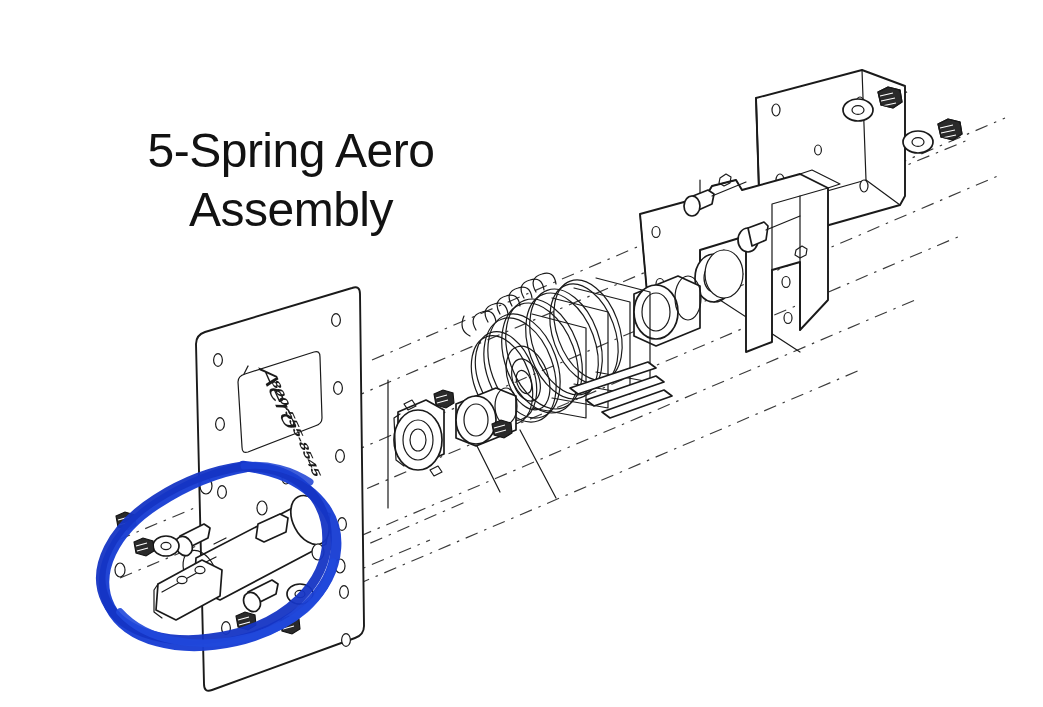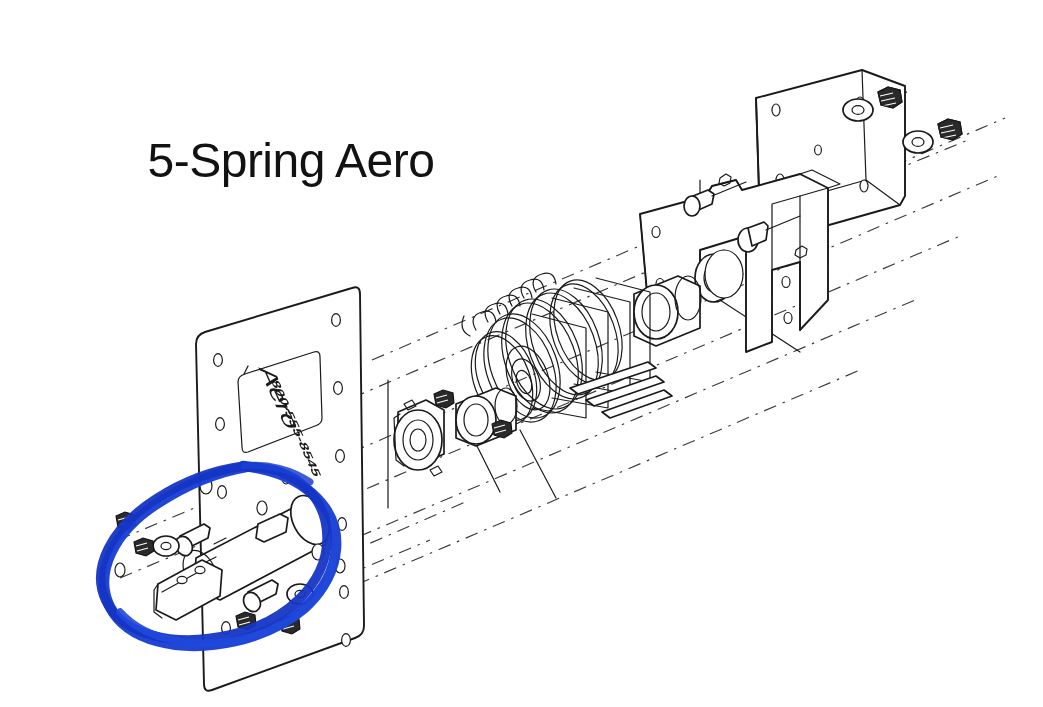--- a/index.html
+++ b/index.html
@@ -18,21 +18,21 @@
   #drawing-svg {
     position: absolute;
     left: 0;
     top: 0;
     width: 1043px;
     height: 707px;
   }
   .title-block {
     position: absolute;
     left: 96px;
-    top: 132px;
+    top: 122px;
     width: 390px;
     text-align: center;
     pointer-events: none;
   }
   .title-line {
     font-family: "Liberation Sans", sans-serif;
     font-size: 48px;
     font-weight: 400;
     color: #121212;
     line-height: 1.22;
@@ -348,15 +348,16 @@
                C 146 641, 196 650, 246 638
                C 294 627, 327 598, 333 562"></path>
 
       <path class="anno-stroke" stroke="#1a3fd4" stroke-width="7" opacity="0.85" d="M244 466 C 268 463, 292 470, 310 482"></path>
     </g>
 
   </svg>
 
   <div class="title-block">
     <div class="title-line">5-Spring Aero</div>
+    <div class="title-line">Assembly</div>
   </div>
 
 </div>
 
 </body></html>

